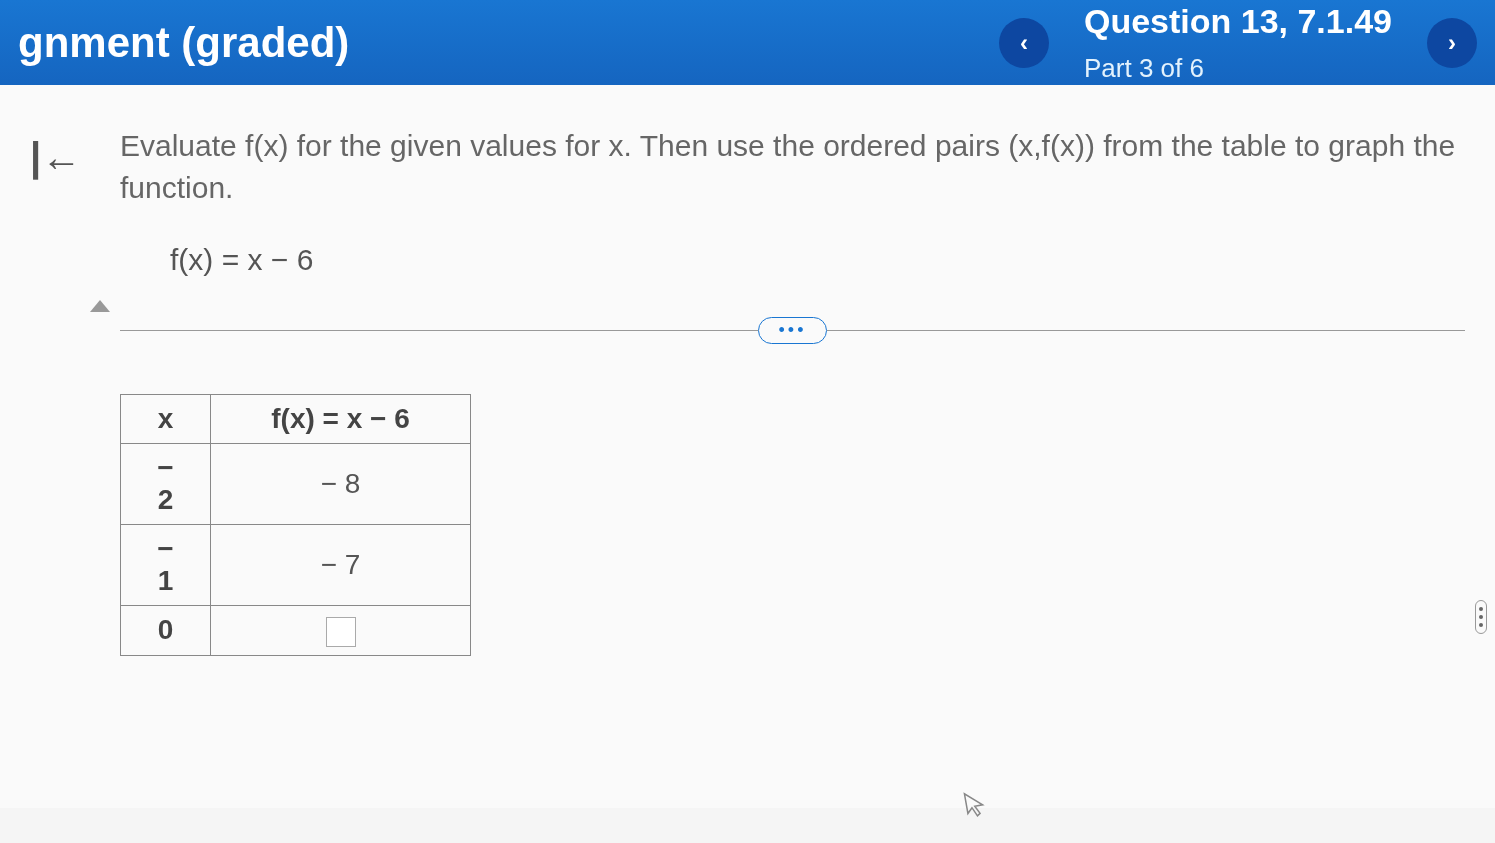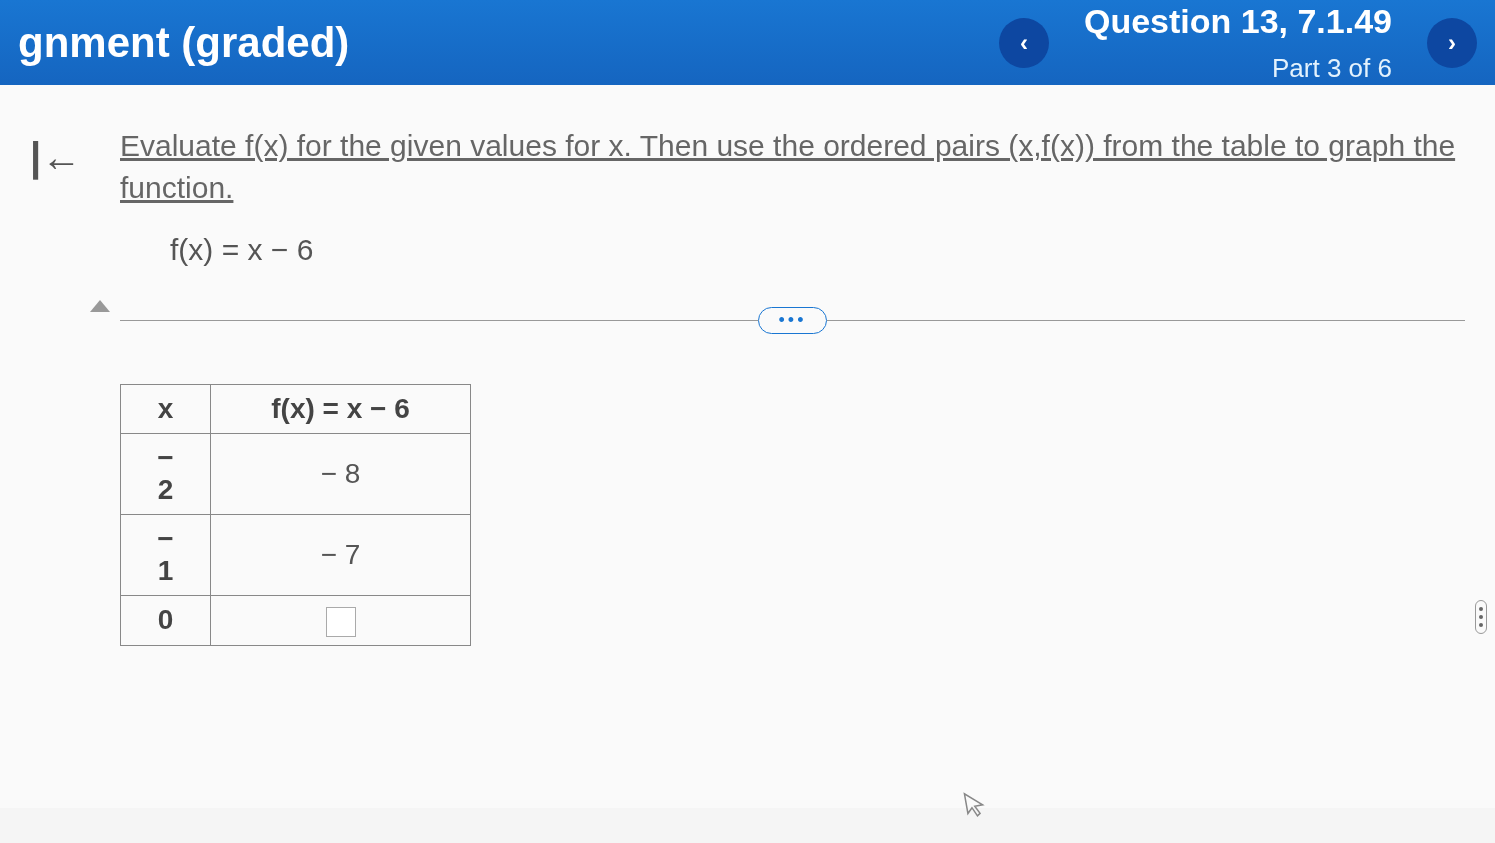--- a/index.html
+++ b/index.html
@@ -38,21 +38,21 @@
       color: white;
       border: none;
       font-size: 24px;
       font-weight: bold;
       cursor: pointer;
       display: flex;
       align-items: center;
       justify-content: center;
     }
     .question-info {
-      text-align: right;
+      text-align: left;
       padding: 0 15px;
     }
     .question-title {
       font-size: 34px;
       font-weight: bold;
       color: #fff;
     }
     .question-part {
       font-size: 26px;
       color: #e3f2fd;
@@ -76,22 +76,21 @@
       font-weight: bold;
     }
     .main-col {
       flex: 1;
       color: #555;
     }
     .instructions {
       font-size: 30px;
       line-height: 1.4;
       color: #666;
-      margin-bottom: 24px;
-      text-decoration: underline;
+      margin-bottom: 34px;
     }
     .formula {
       font-size: 30px;
       color: #555;
       margin-left: 50px;
       margin-bottom: 40px;
     }
     .divider-row {
       display: flex;
       align-items: center;

